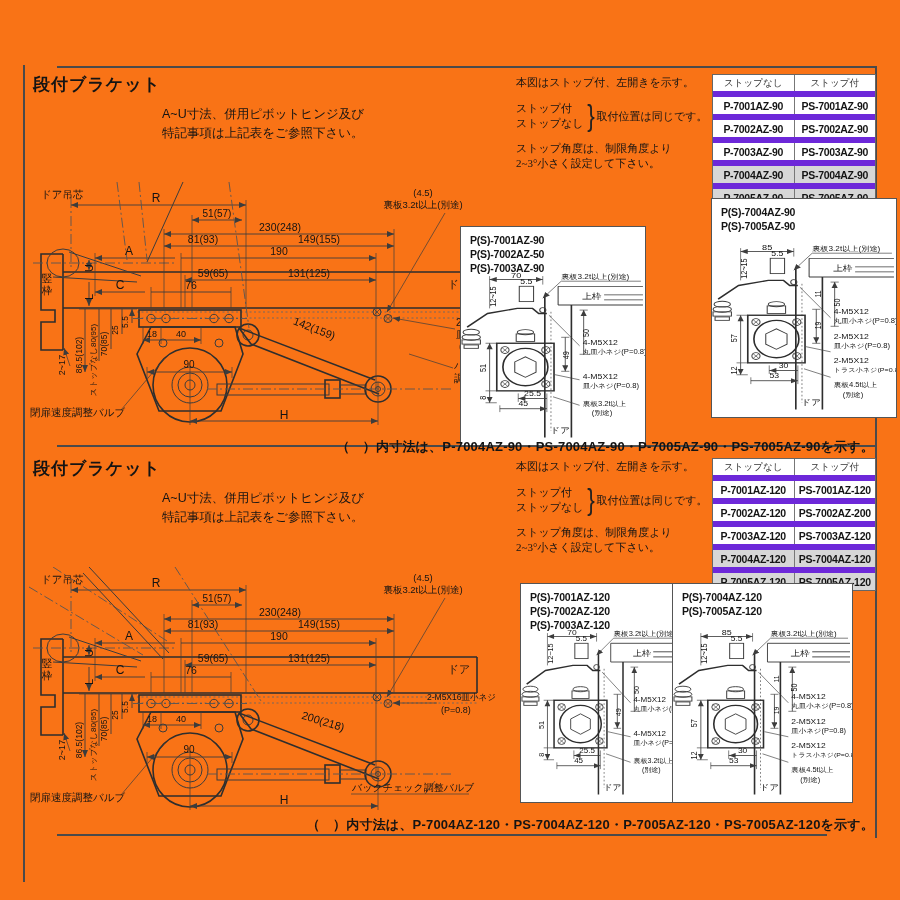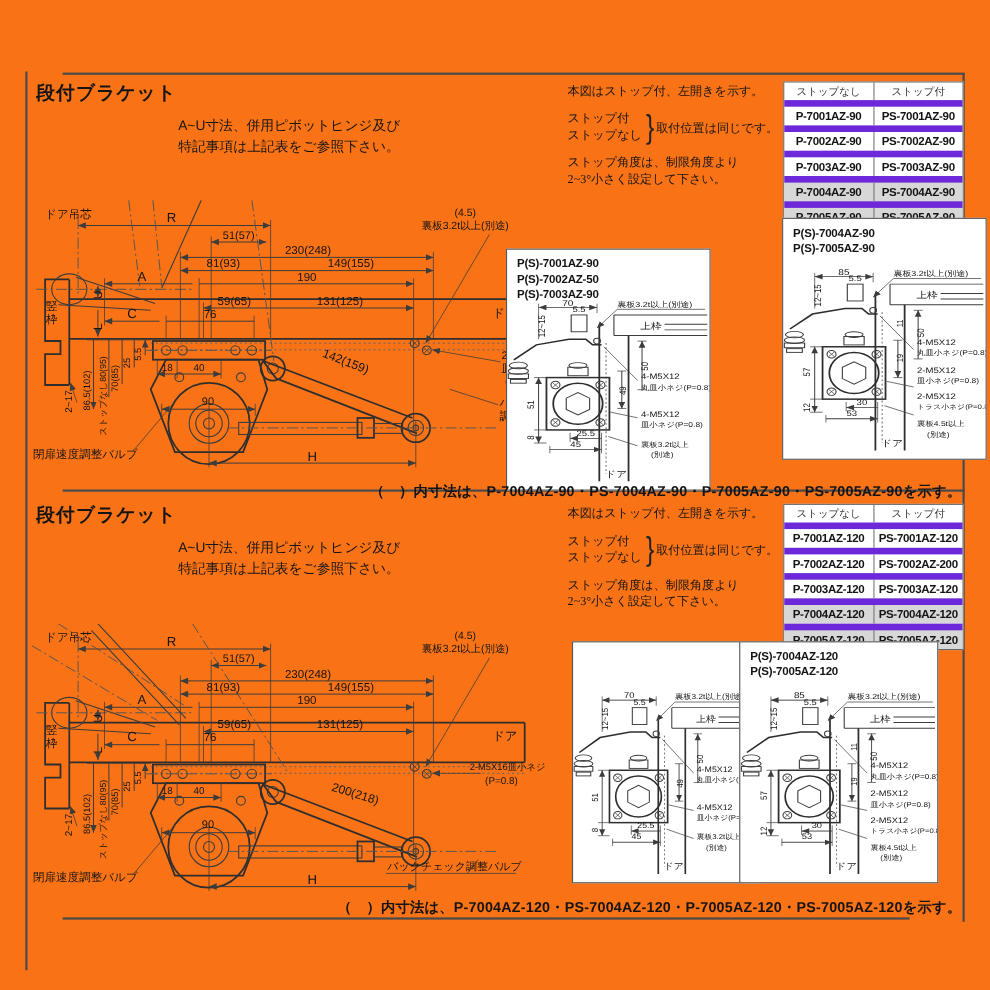--- a/index.html
+++ b/index.html
@@ -400,20 +400,25 @@
           <text x="398" y="26" font-size="9.5" text-anchor="middle">裏板3.2t以上(別途)</text>
           <text x="402" y="133" font-size="8.5" text-anchor="start">2-M5X16皿小ネジ</text>
           <text x="416" y="146" font-size="9" text-anchor="start">(P=0.8)</text>
           <text x="327" y="224" font-size="10" text-anchor="start">バックチェック調整バルブ</text>
           <text x="5" y="234" font-size="10.5" text-anchor="start">閉扉速度調整バルブ</text>
           <text x="259" y="237" font-size="12" text-anchor="middle">H</text>
         </g>
     </svg>
 
     <div class="dbox" style="left:520px;top:131px;width:170px;height:218px;">
+      <div class="models">
+          <div>P(S)-7001AZ-120</div>
+          <div>P(S)-7002AZ-120</div>
+          <div>P(S)-7003AZ-120</div>
+        </div>
       <svg viewBox="0 0 180 200" preserveAspectRatio="none">
         <use href="#dg"></use>
         <g>
             <text x="54" y="8" font-size="9" text-anchor="middle">70</text>
             <text x="98" y="9" font-size="8" text-anchor="start">裏板3.2t以上(別途)</text>
             <text x="34" y="30" font-size="8.5" text-anchor="middle" transform="rotate(-90 34 30)">12~15</text>
             <text x="64" y="15" font-size="8.5" text-anchor="middle">5.5</text>
             <text x="128" y="33" font-size="9.5" text-anchor="middle">上枠</text>
             <text x="125" y="73" font-size="8.5" text-anchor="middle" transform="rotate(-90 125 73)">50</text>
             <text x="106" y="99" font-size="8.5" text-anchor="middle" transform="rotate(-90 106 99)">49</text>

